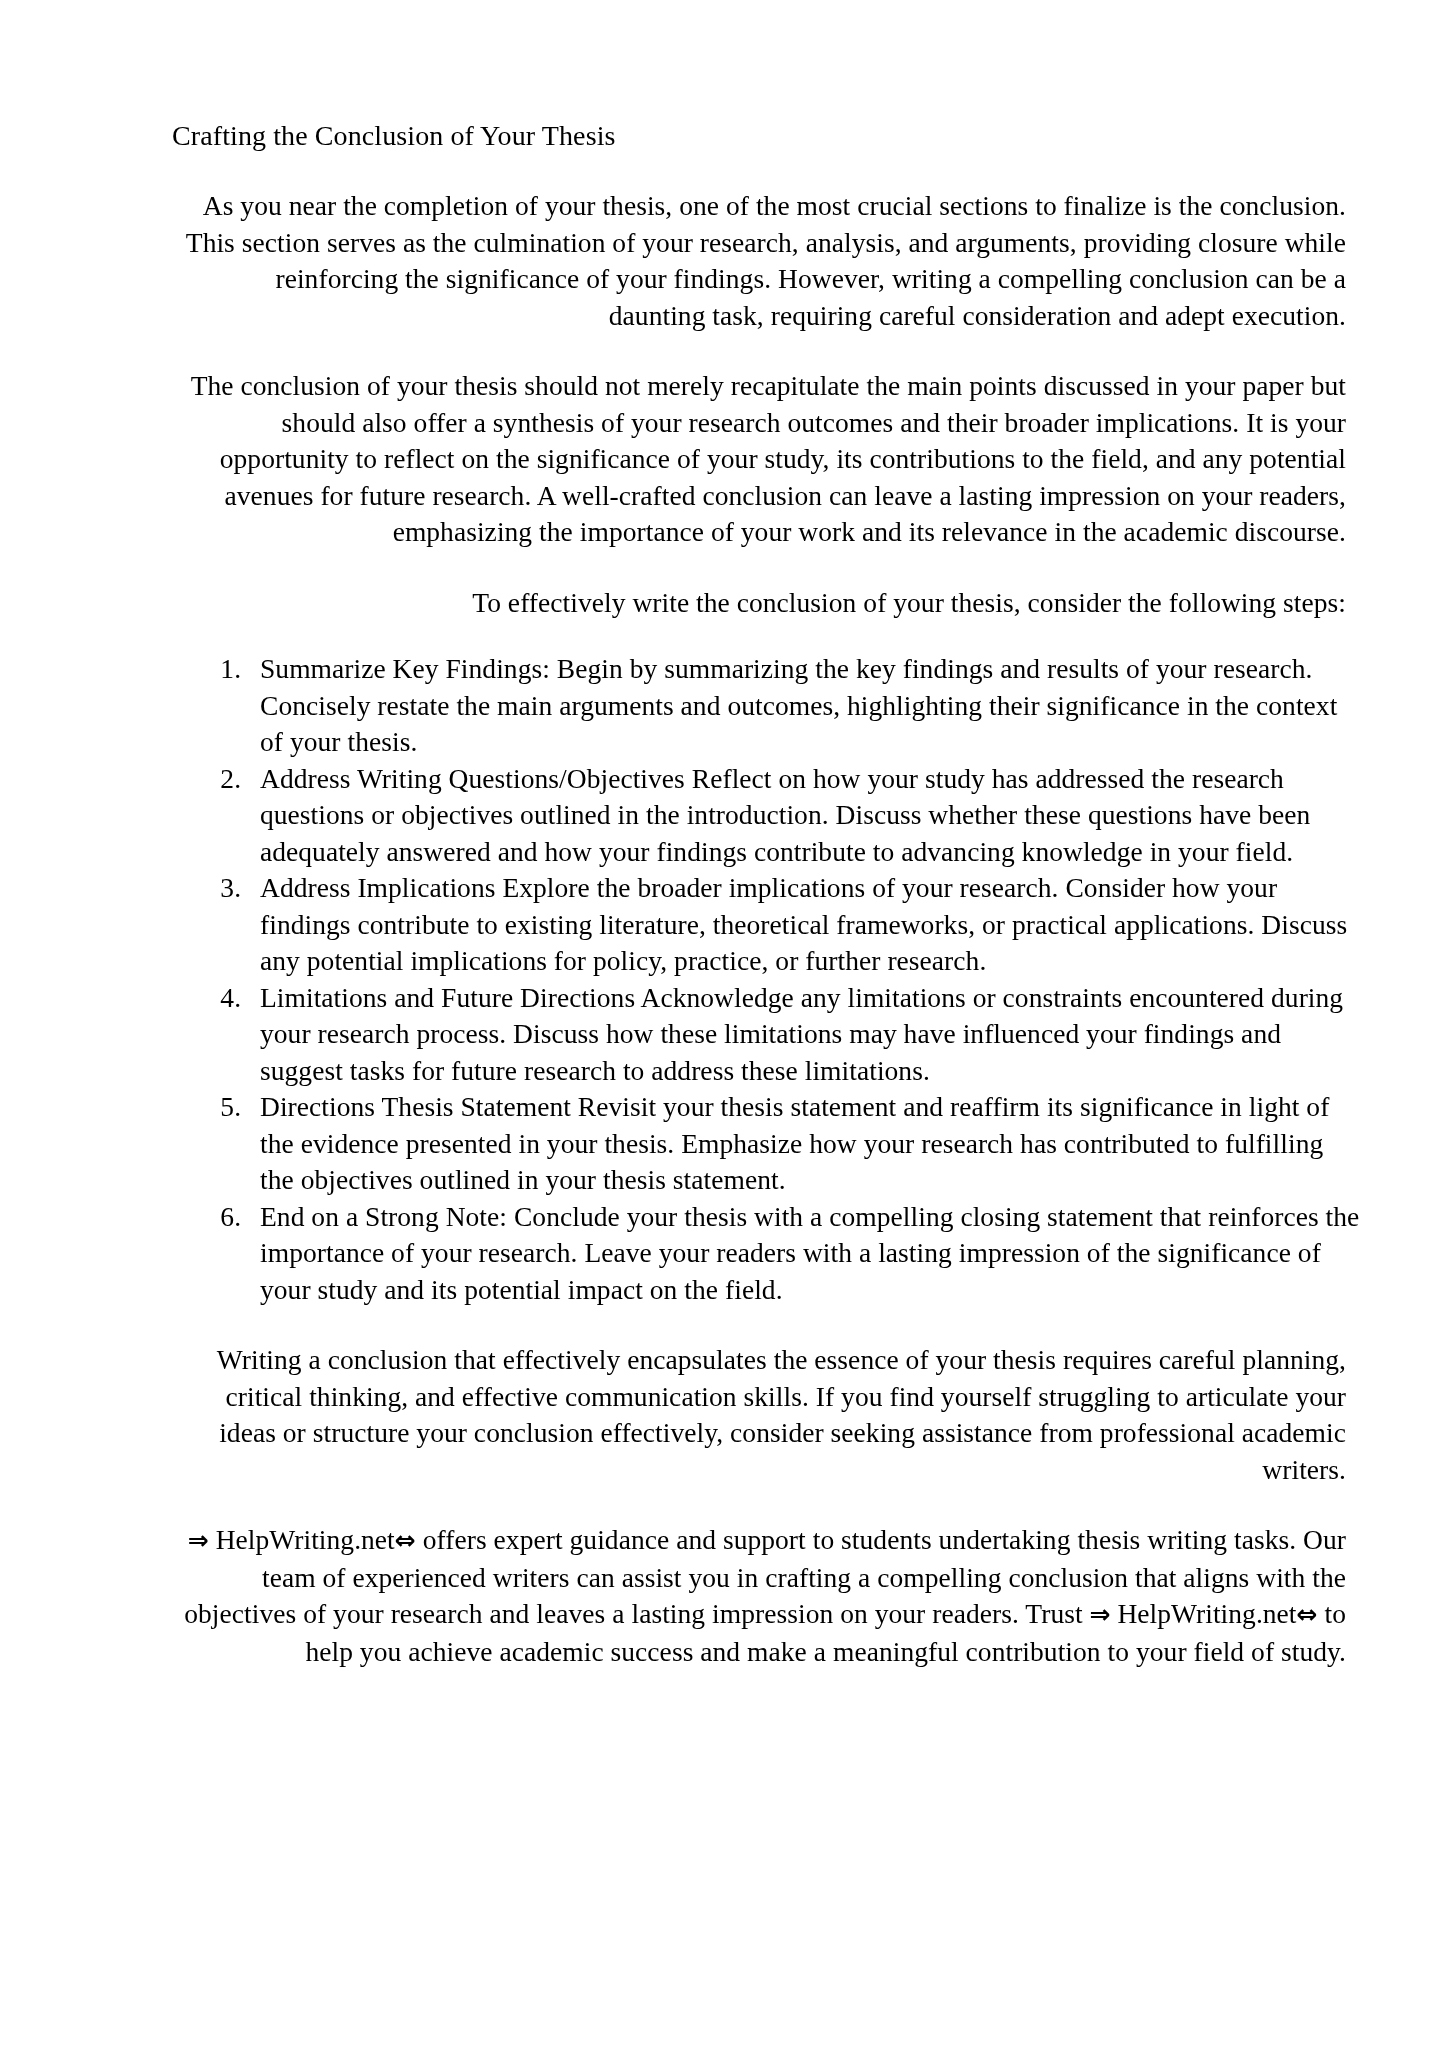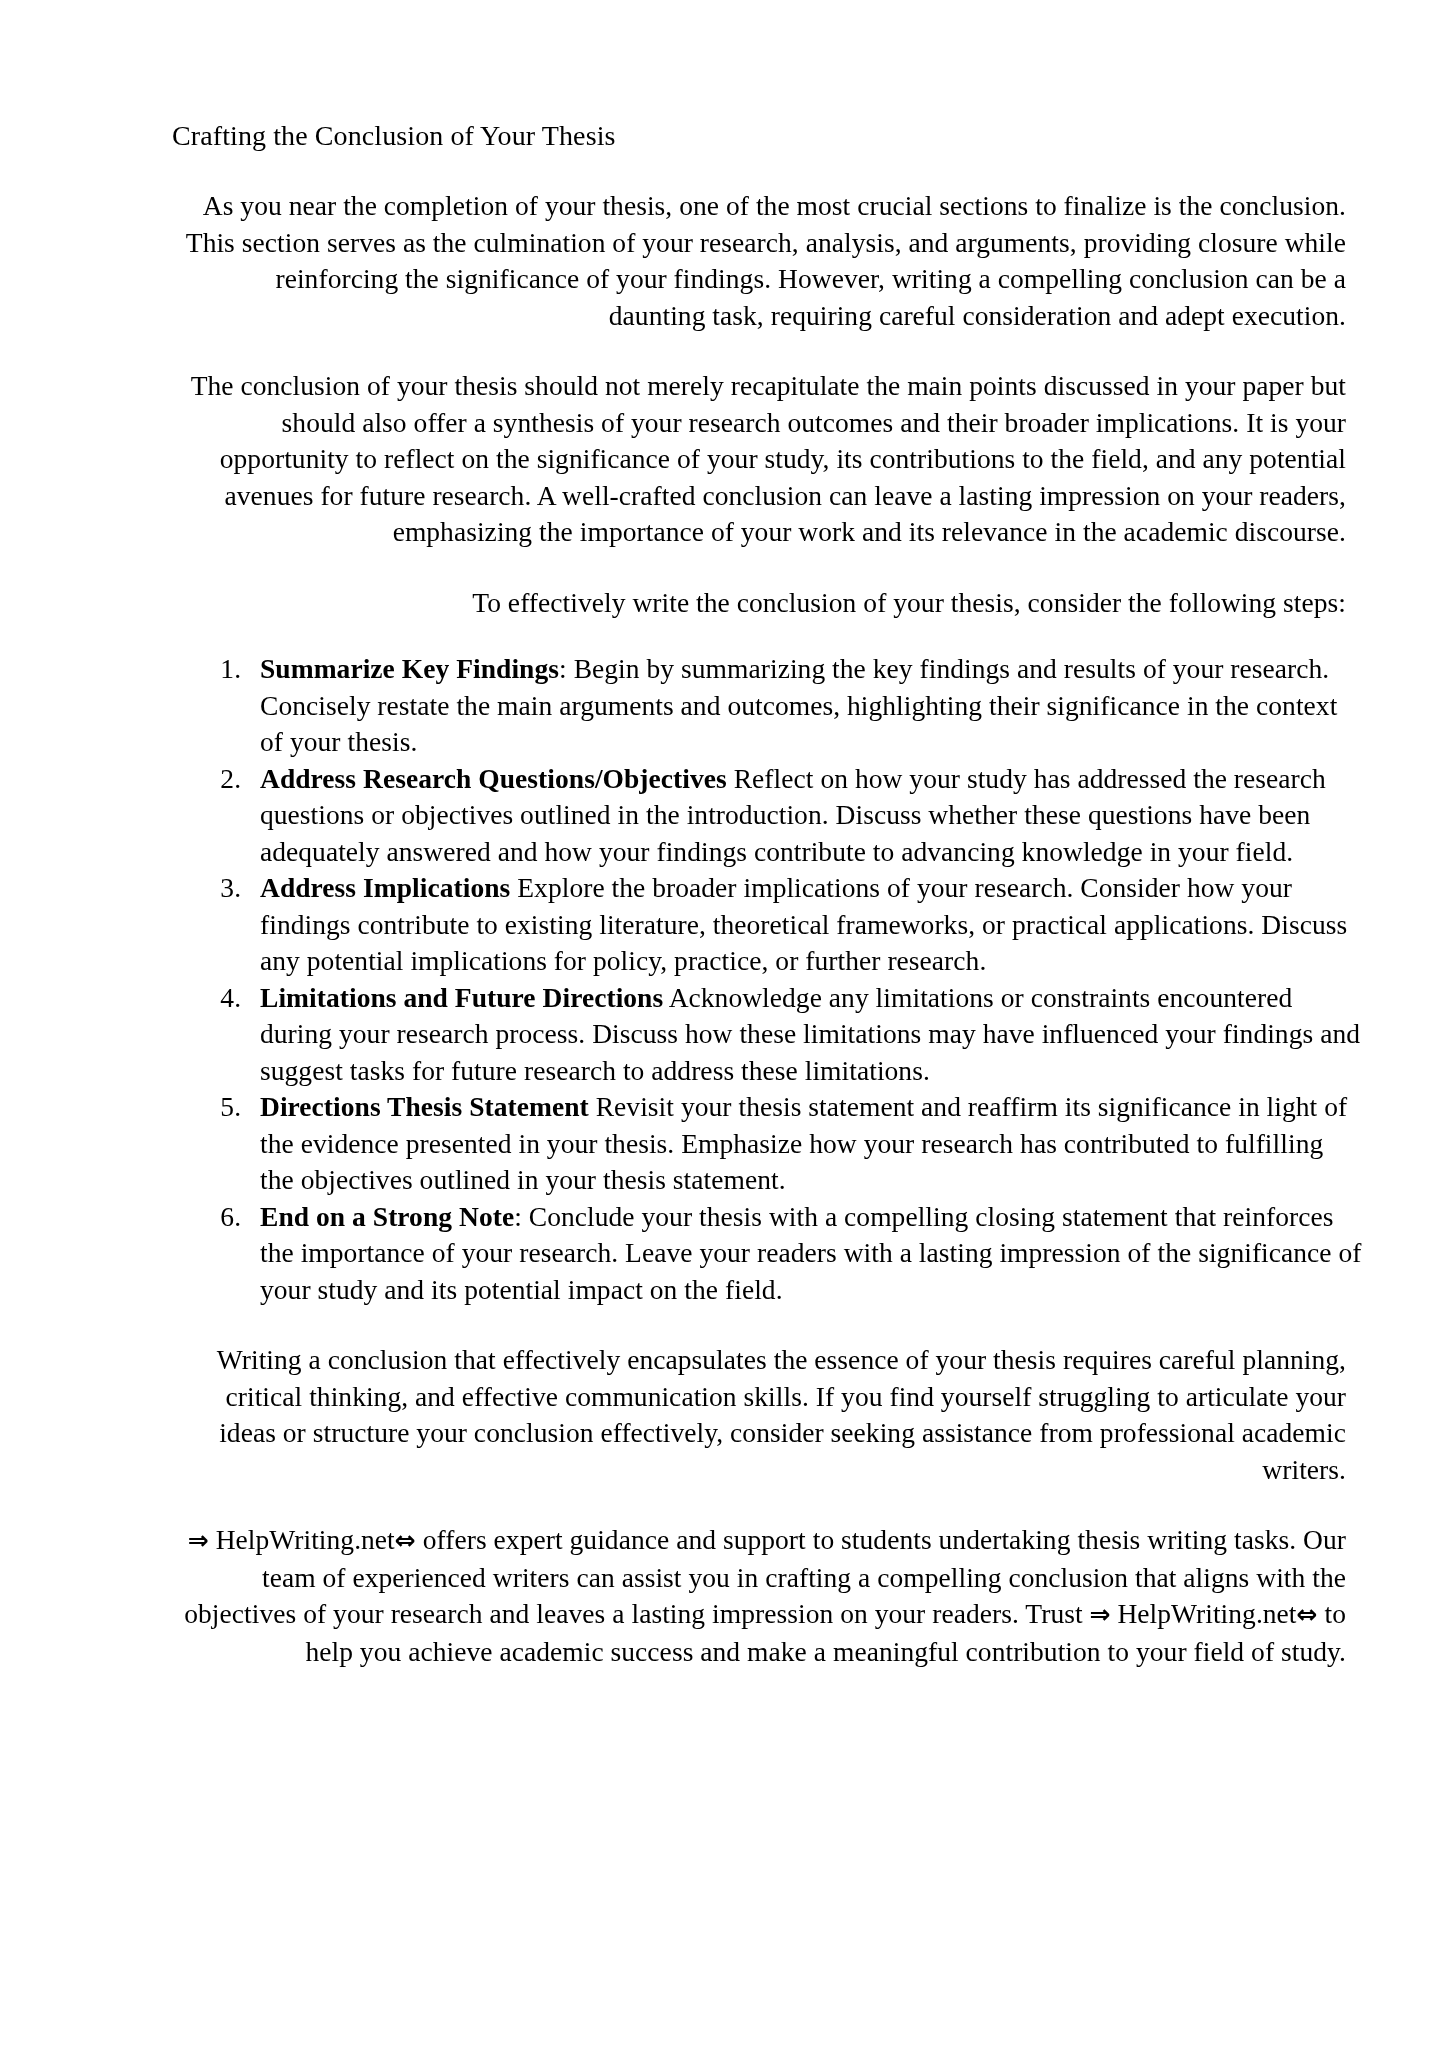--- a/index.html
+++ b/index.html
@@ -51,21 +51,21 @@
   }
   ol.steps > li {
     margin: 0 0 0 0;
     padding-left: 12px;
     letter-spacing: 0.05px;
   }
   ol.steps > li::marker {
     font-size: 27.5px;
   }
   .lead {
-    font-weight: bold;
+    font-weight: normal;
     margin-top: 40px;
   }
   .link {
     color: #000000;
     font-weight: normal;
     text-decoration: none;
   }
   .arrow {
     color: #000000;
     font-weight: bold;
@@ -89,21 +89,21 @@
 
     <p class="para">The conclusion of your thesis should not merely recapitulate the main points discussed in your paper but should also offer a synthesis of your research outcomes and their broader implications. It is your opportunity to reflect on the significance of your study, its contributions to the field, and any potential avenues for future research. A well-crafted conclusion can leave a lasting impression on your readers, emphasizing the importance of your work and its relevance in the academic discourse.</p>
 
     <p class="para tight">To effectively write the conclusion of your thesis, consider the following steps:</p>
 
     <ol class="steps">
       <li>
         <span class="lead">Summarize Key Findings</span><span>:</span><span> Begin by summarizing the key findings and results of your research. Concisely restate the main arguments and outcomes, highlighting their significance in the context of your thesis.</span>
       </li>
       <li>
-        <span class="lead">Address Research Questions/Objectives</span><span></span><span> Reflect on how your study has addressed the research questions or objectives outlined in the introduction. Discuss whether these questions have been adequately answered and how your findings contribute to advancing knowledge in your field.</span>
+        <span class="lead">Address Writing Questions/Objectives</span><span></span><span> Reflect on how your study has addressed the research questions or objectives outlined in the introduction. Discuss whether these questions have been adequately answered and how your findings contribute to advancing knowledge in your field.</span>
       </li>
       <li>
         <span class="lead">Address Implications</span><span></span><span> Explore the broader implications of your research. Consider how your findings contribute to existing literature, theoretical frameworks, or practical applications. Discuss any potential implications for policy, practice, or further research.</span>
       </li>
       <li>
         <span class="lead">Limitations and Future Directions</span><span></span><span> Acknowledge any limitations or constraints encountered during your research process. Discuss how these limitations may have influenced your findings and suggest tasks for future research to address these limitations.</span>
       </li>
       <li>
         <span class="lead">Directions Thesis Statement</span><span></span><span> Revisit your thesis statement and reaffirm its significance in light of the evidence presented in your thesis. Emphasize how your research has contributed to fulfilling the objectives outlined in your thesis statement.</span>
       </li>

